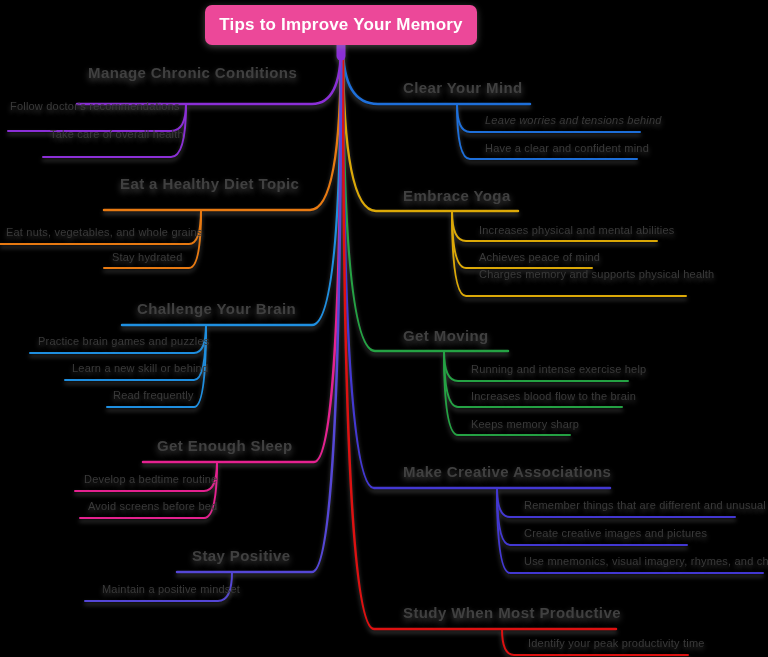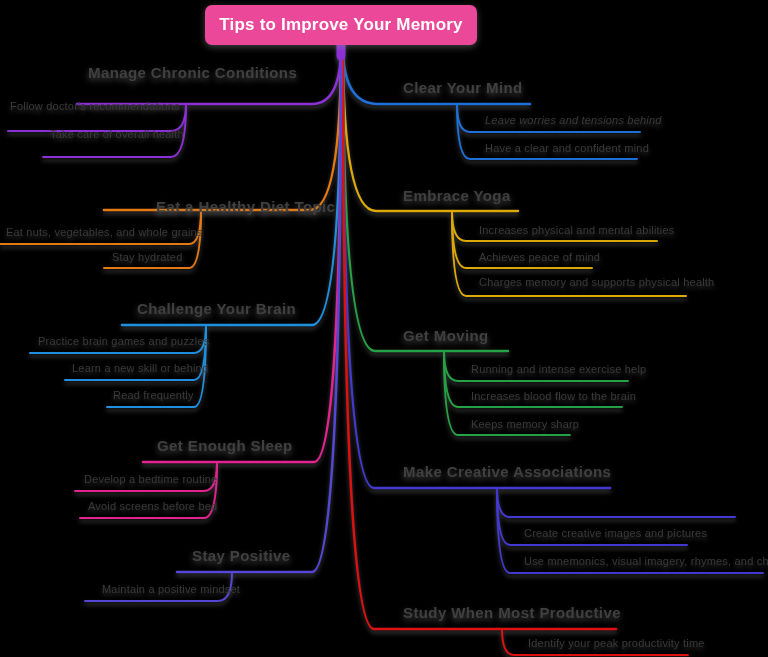--- a/index.html
+++ b/index.html
@@ -77,31 +77,32 @@
       <path d="M 186 104 Q 186 157 171 157 L 43 157" fill="none" stroke="#8b2fd6" stroke-width="2" stroke-linecap="round"></path>
       <path d="M 341 45 L 341 56" fill="none" stroke="#8b2fd6" stroke-width="9" stroke-linecap="round"></path>
     </svg>
   <div class="root-node" style="background: #ec4899; color: rgb(255, 255, 255);">Tips to Improve Your Memory</div>
 <div class="branch-title" style="left: 403px; top: 79px;">Clear Your Mind</div>
     <div class="child-label" style="left: 485px; top: 114px; font-style: italic;">Leave worries and tensions behind</div>
     <div class="child-label" style="left: 485px; top: 142px;">Have a clear and confident mind</div>
     <div class="branch-title" style="left: 403px; top: 187px;">Embrace Yoga</div>
     <div class="child-label" style="left: 479px; top: 224px;">Increases physical and mental abilities</div>
     <div class="child-label" style="left: 479px; top: 251px;">Achieves peace of mind</div>
-    <div class="child-label" style="left: 479px; top: 276px;">Charges memory and supports physical health</div>
+    <div class="child-label" style="left: 479px; top: 268px;">Charges memory and supports physical health</div>
     <div class="branch-title" style="left: 403px; top: 327px;">Get Moving</div>
     <div class="child-label" style="left: 471px; top: 363px;">Running and intense exercise help</div>
     <div class="child-label" style="left: 471px; top: 390px;">Increases blood flow to the brain</div>
     <div class="child-label" style="left: 471px; top: 418px; text-align: right;">Keeps memory sharp</div>
     <div class="branch-title" style="left: 403px; top: 463px;">Make Creative Associations</div>
+    <div class="child-label" style="left: 524px; top: 499px;">Remember things that are different and unusual</div>
     <div class="child-label" style="left: 524px; top: 527px;">Create creative images and pictures</div>
     <div class="child-label" style="left: 524px; top: 555px;">Use mnemonics, visual imagery, rhymes, and chunking</div>
     <div class="branch-title" style="left: 403px; top: 604px;">Study When Most Productive</div>
     <div class="child-label" style="left: 528px; top: 637px;">Identify your peak productivity time</div>
-    <div class="branch-title" style="left: 120px; top: 198px; margin-left: 36px;">Eat a Healthy Diet Topic</div>
+    <div class="branch-title" style="left: 120px; top: 175px;">Eat a Healthy Diet Topic</div>
     <div class="child-label" style="left: 6px; top: 226px;">Eat nuts, vegetables, and whole grains</div>
     <div class="child-label" style="left: 112px; top: 251px;">Stay hydrated</div>
     <div class="branch-title" style="left: 137px; top: 300px;">Challenge Your Brain</div>
     <div class="child-label" style="left: 38px; top: 335px;">Practice brain games and puzzles</div>
     <div class="child-label" style="left: 72px; top: 362px;">Learn a new skill or behind</div>
     <div class="child-label" style="left: 113px; top: 389px;">Read frequently</div>
     <div class="branch-title" style="left: 157px; top: 437px;">Get Enough Sleep</div>
     <div class="child-label" style="left: 84px; top: 473px;">Develop a bedtime routine</div>
     <div class="child-label" style="left: 88px; top: 500px;">Avoid screens before bed</div>
     <div class="branch-title" style="left: 192px; top: 547px;">Stay Positive</div>

